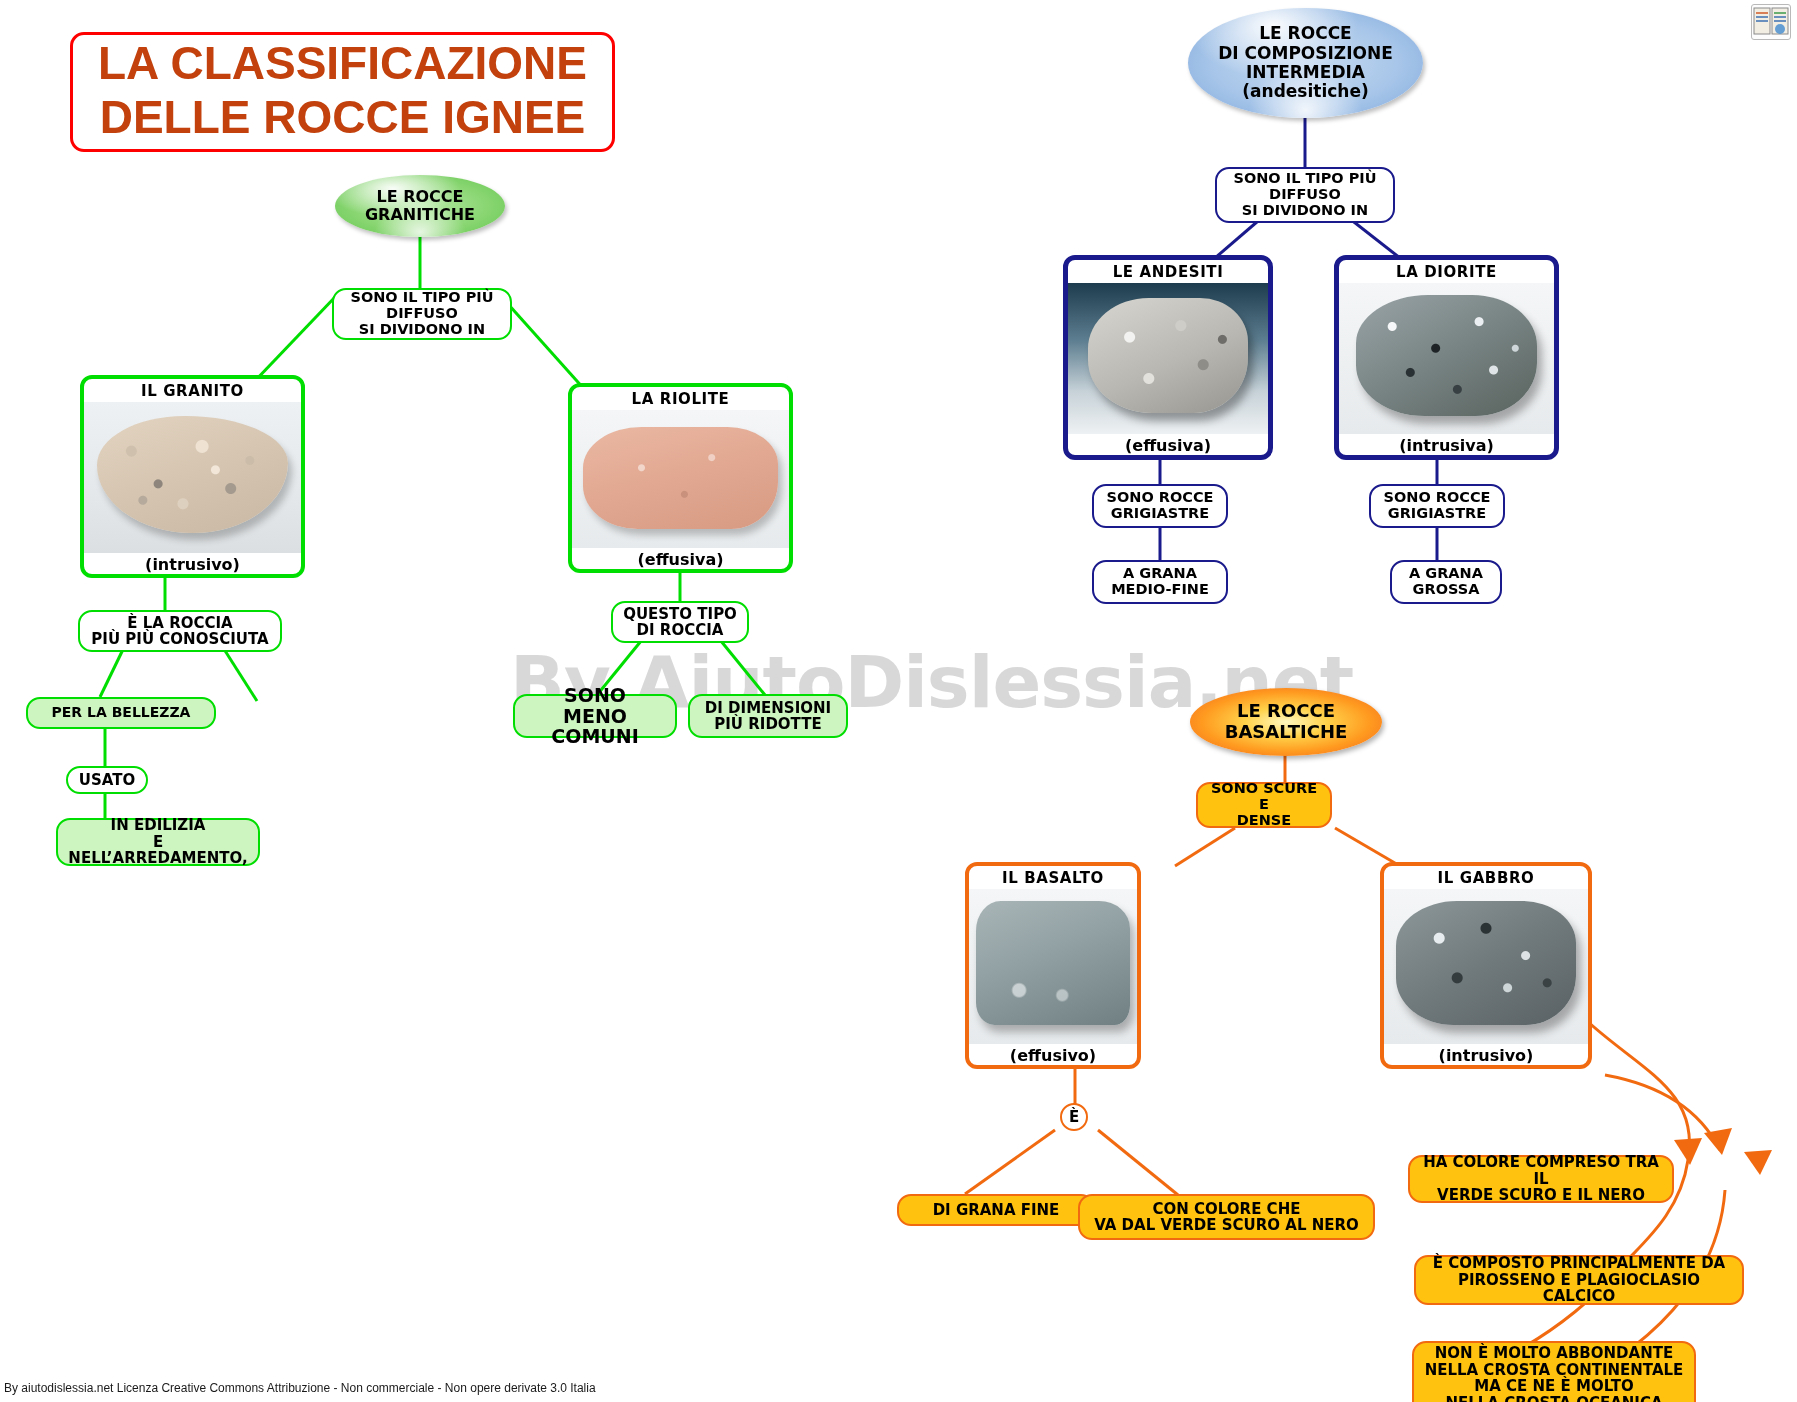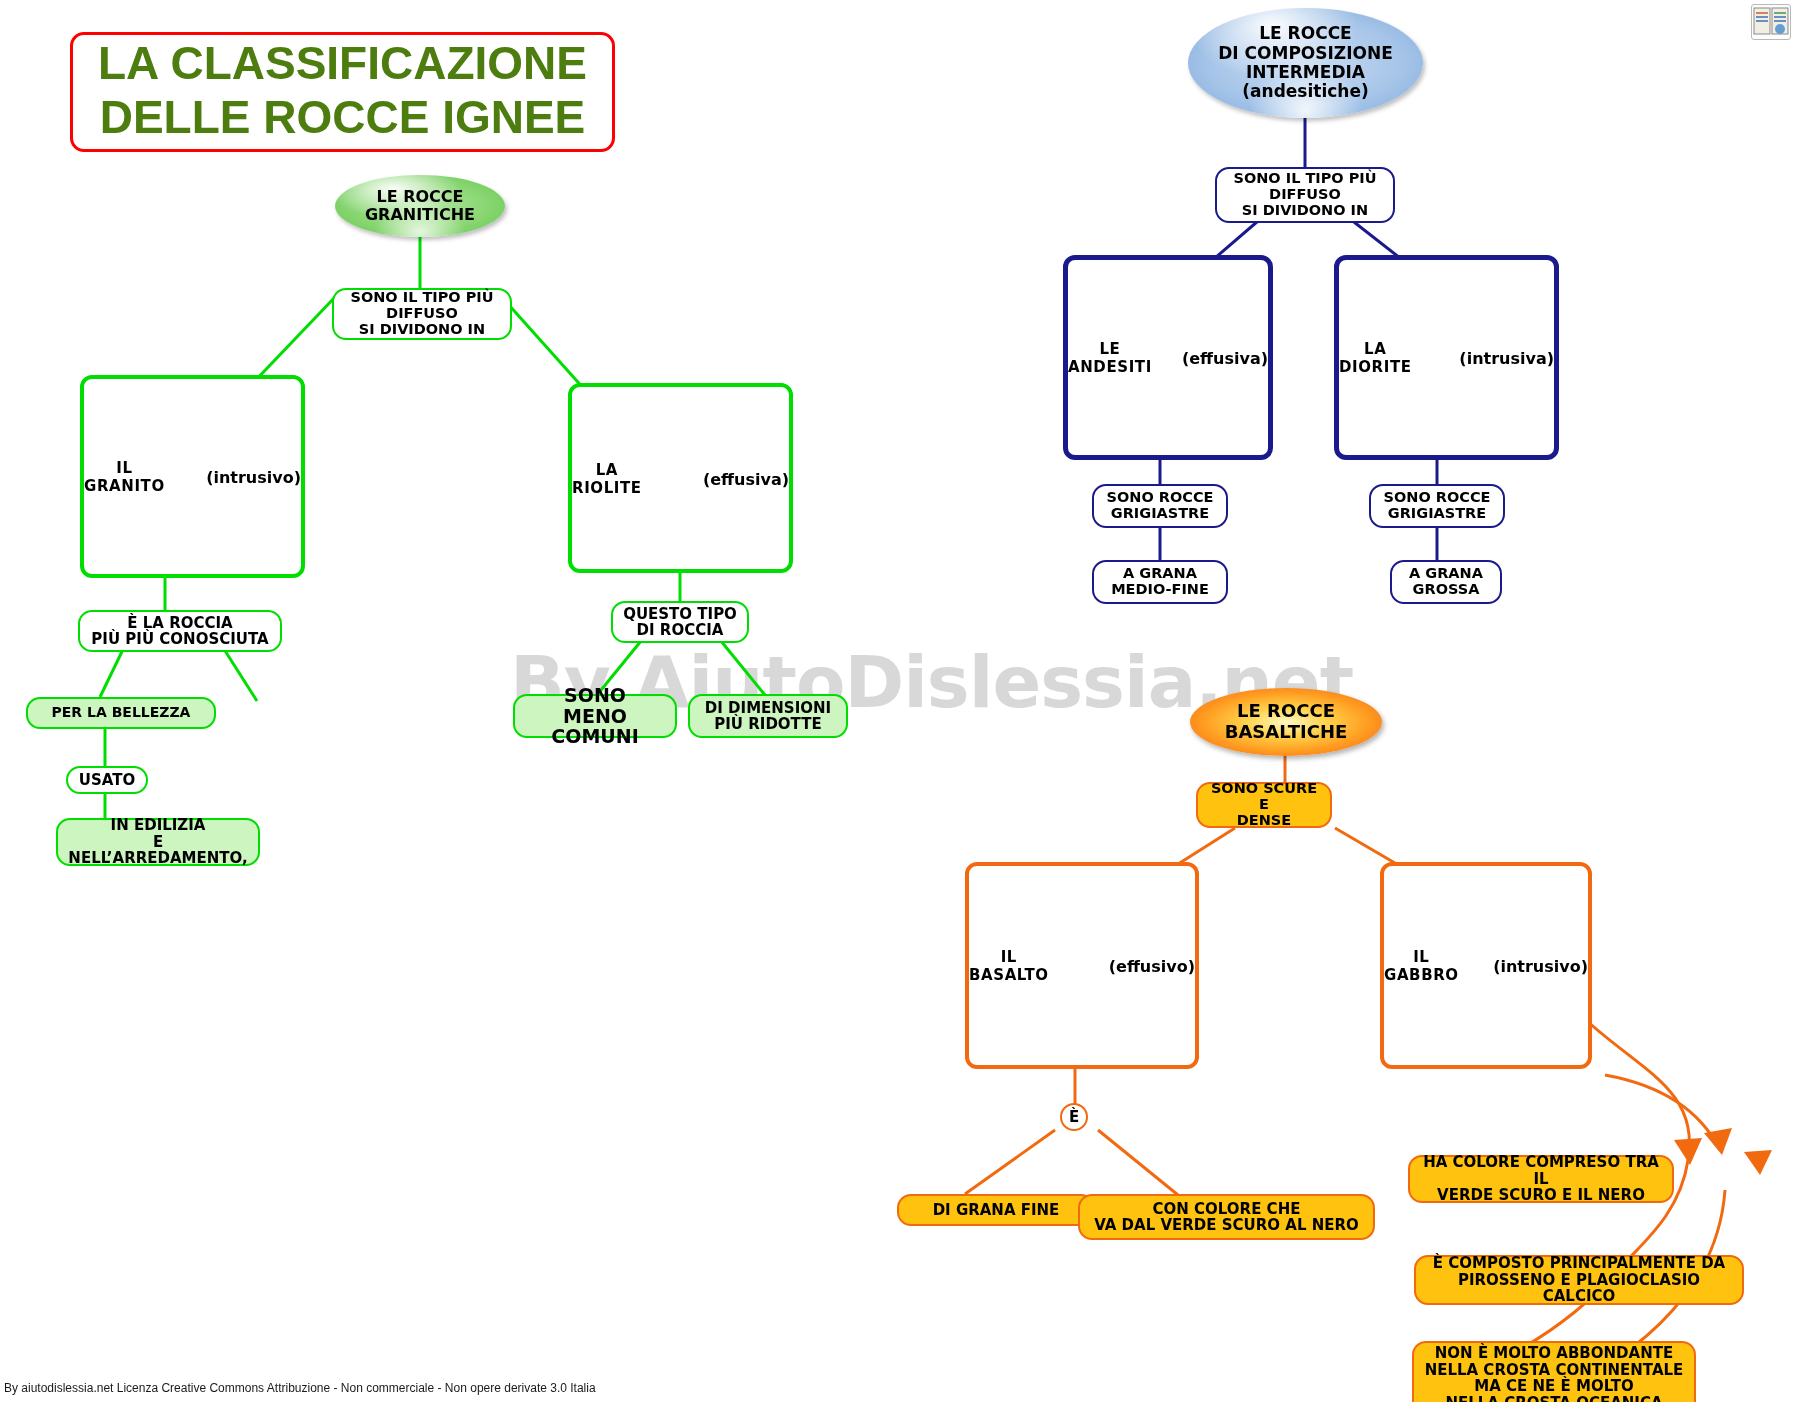--- a/index.html
+++ b/index.html
@@ -44,21 +44,21 @@
   }
 
   
   .title-box {
     position: absolute;
     z-index: 3;
     box-sizing: border-box;
     border: 3px solid #ff0000;
     border-radius: 14px;
     background: #ffffff;
-    color: #4d7c0f;
+    color: #c2410c;
     font-family: "Liberation Sans", sans-serif;
     font-weight: bold;
     font-size: 46px;
     line-height: 1.18;
     letter-spacing: 0px;
     display: flex;
     align-items: center;
     justify-content: center;
     text-align: center;
     white-space: pre-line;
@@ -122,20 +122,21 @@
   .rbox.o-fill  { border: 2.5px solid #f26a10; background: #ffc20e; }
 
   
   .card {
     position: absolute;
     z-index: 3;
     box-sizing: border-box;
     border-radius: 12px;
     background: #ffffff;
     display: flex;
+    flex-direction: column;
     align-items: center;
   }
   .card.green { border: 4px solid #00dd00; }
   .card.blue  { border: 5px solid #1a1a8c; }
   .card.orange{ border: 4px solid #f26a10; }
 
   .card-title {
     font-weight: bold;
     font-size: 15px;
     color: #000;
@@ -419,21 +420,21 @@
 
   <div class="rbox b-white" style="left:1390px; top:560px; width:112px; height:44px; font-size:14.5px;">A GRANA
 GROSSA</div>
 
   <div class="ellipse orange" style="left:1190px; top:688px; width:192px; height:68px; font-size:18px;">LE ROCCE
 BASALTICHE</div>
 
   <div class="rbox o-fill" style="left:1196px; top:782px; width:136px; height:46px; font-size:14.5px;">SONO  SCURE E
 DENSE</div>
 
-  <div class="card orange" style="left:965px; top:862px; width:234px; height:207px;">
+  <div class="card orange" style="left:965px; top:862px; width:176px; height:207px;">
     <div class="card-title">IL BASALTO</div>
     <div class="rockimg">
       <div class="rock-bg bg-lightgrey"></div>
       <div class="rock-blob basalt" style="left:4%; top:8%; width:92%; height:80%;
                   border-radius:16% 20% 10% 12% / 24% 22% 16% 18%;
                   box-shadow:4px 7px 8px rgba(0,0,0,0.28);"></div>
     </div>
     <div class="card-caption">(effusivo)</div>
   </div>
 

